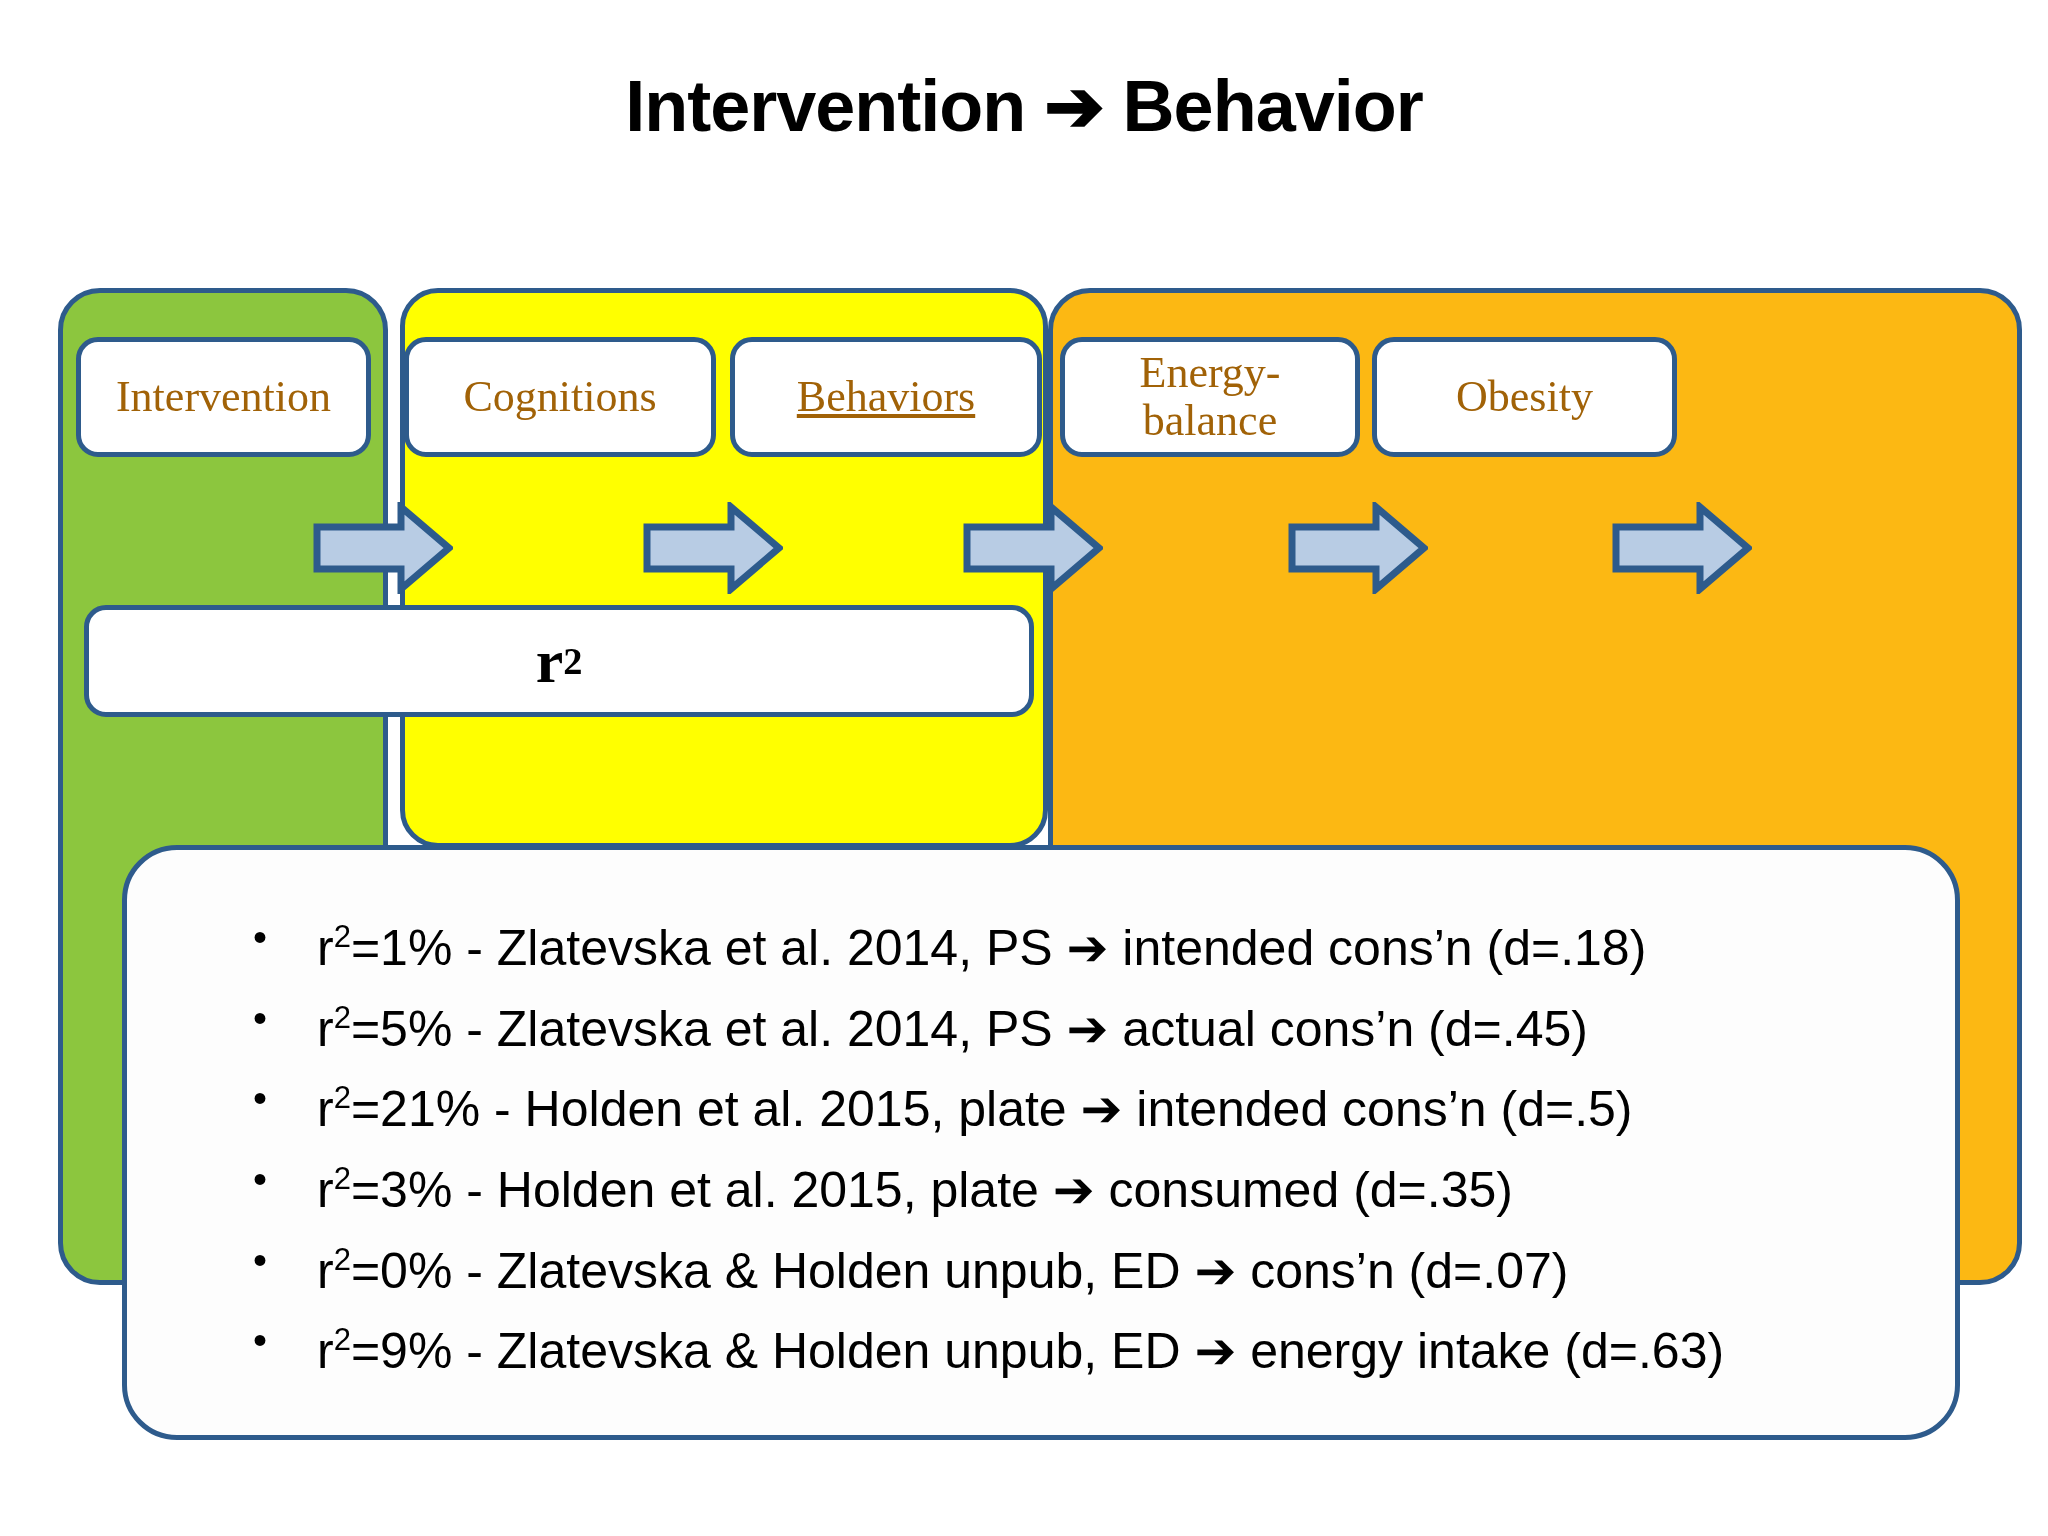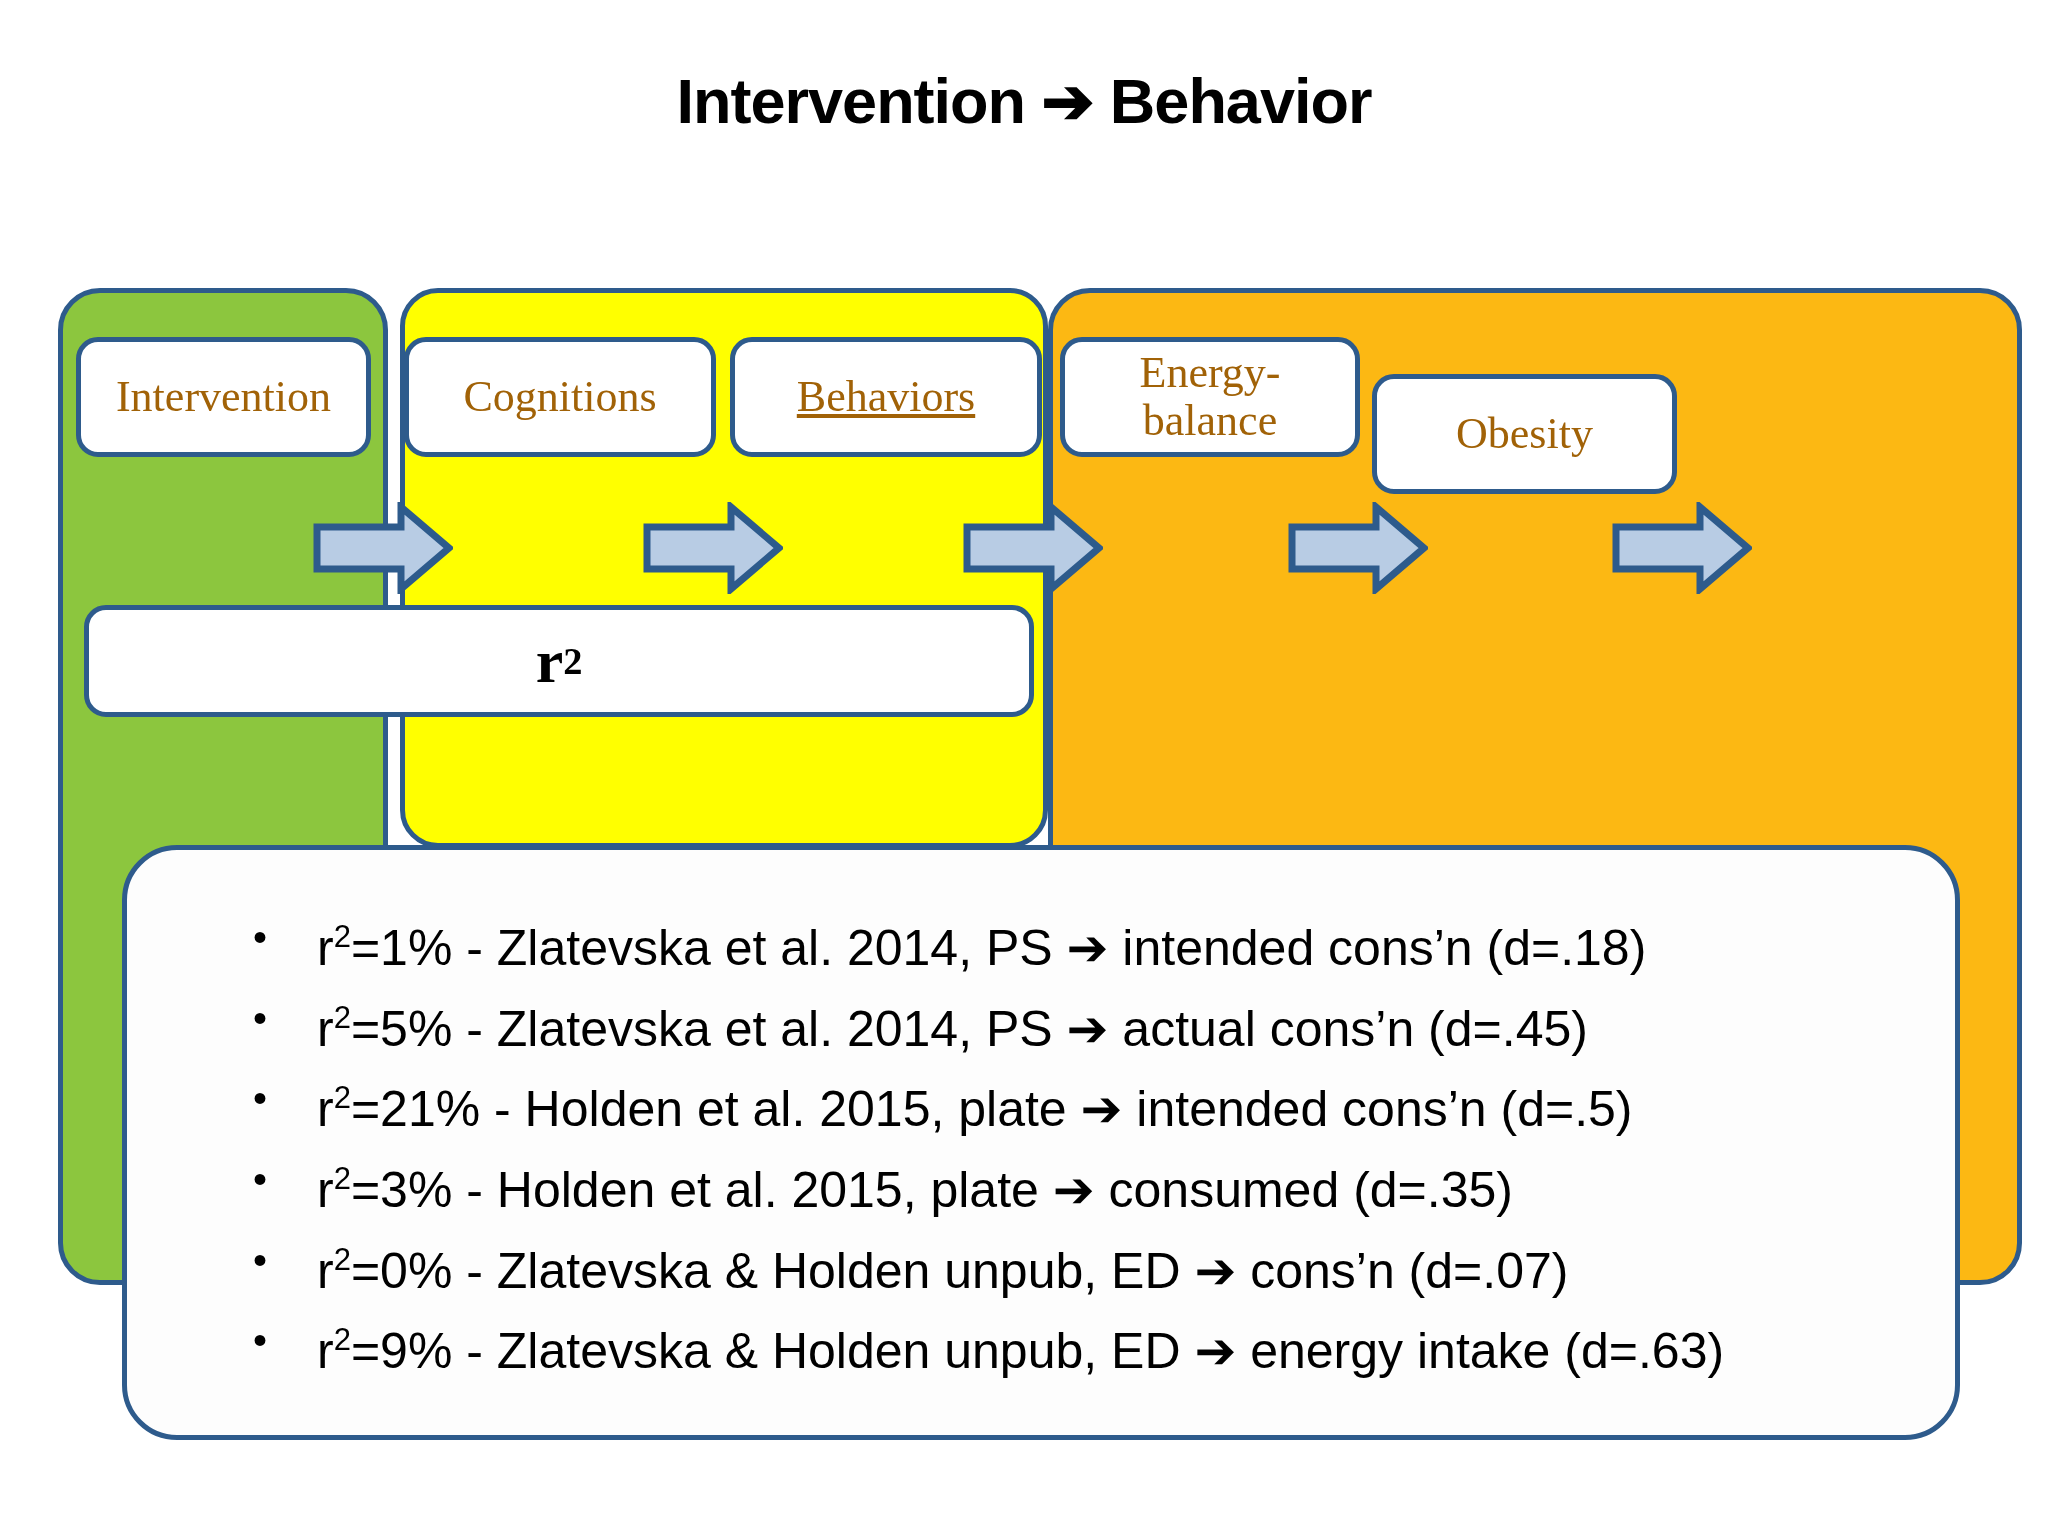--- a/index.html
+++ b/index.html
@@ -17,21 +17,21 @@
 
   
   #slide-title {
     position: absolute;
     left: 0;
     top: 70px;
     width: 2048px;
     text-align: center;
     font-family: "Liberation Sans", sans-serif;
     font-weight: bold;
-    font-size: 63px;
+    font-size: 72px;
     line-height: 1.0;
     color: #000000;
     letter-spacing: -1px;
     white-space: pre;
   }
 
   
   #diagram {
     position: absolute;
     left: 0;
@@ -63,21 +63,21 @@
     font-family: "Liberation Serif", serif;
     font-size: 44px;
     color: #a16207;
     line-height: 1.08;
     padding: 0 8px;
   }
   #node-intervention { left: 76px;   top: 337px; width: 295px;  height: 120px; }
   #node-cognitions   { left: 404px;  top: 337px; width: 312px;  height: 120px; }
   #node-behaviors    { left: 730px;  top: 337px; width: 312px;  height: 120px; text-decoration: underline; }
   #node-energy       { left: 1060px; top: 337px; width: 300px;  height: 120px; justify-content: flex-end; }
-  #node-obesity      { left: 1372px; top: 337px; width: 305px;  height: 120px; margin-top: 37px; }
+  #node-obesity      { left: 1372px; top: 337px; width: 305px;  height: 120px; }
   #node-health       { left: 1690px; top: 337px; width: 325px;  height: 120px; }
 
   
   .arrow {
     position: absolute;
     width: 140px;
     height: 92px;
   }
   .arrow svg { display: block; width: 100%; height: 100%; }
   #arrow-1 { left: 313px;  top: 502px; }

